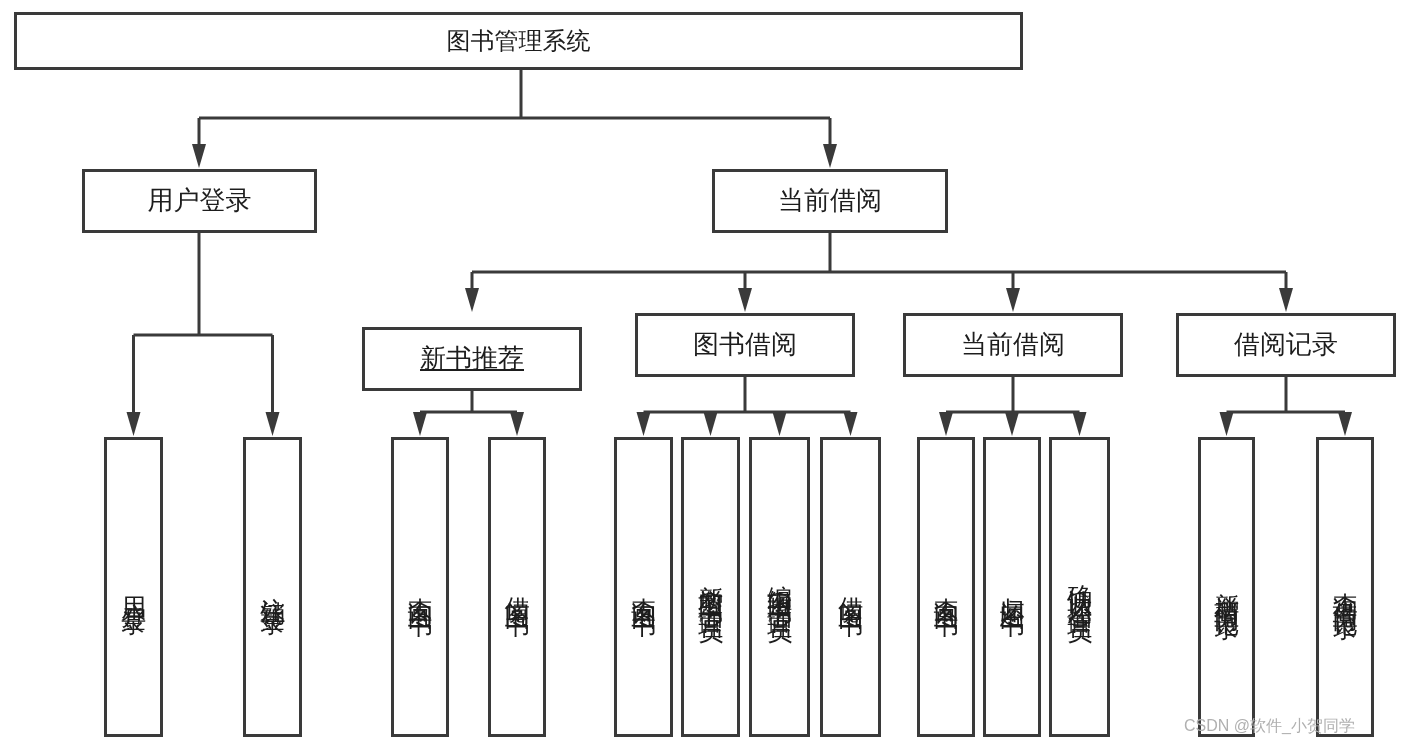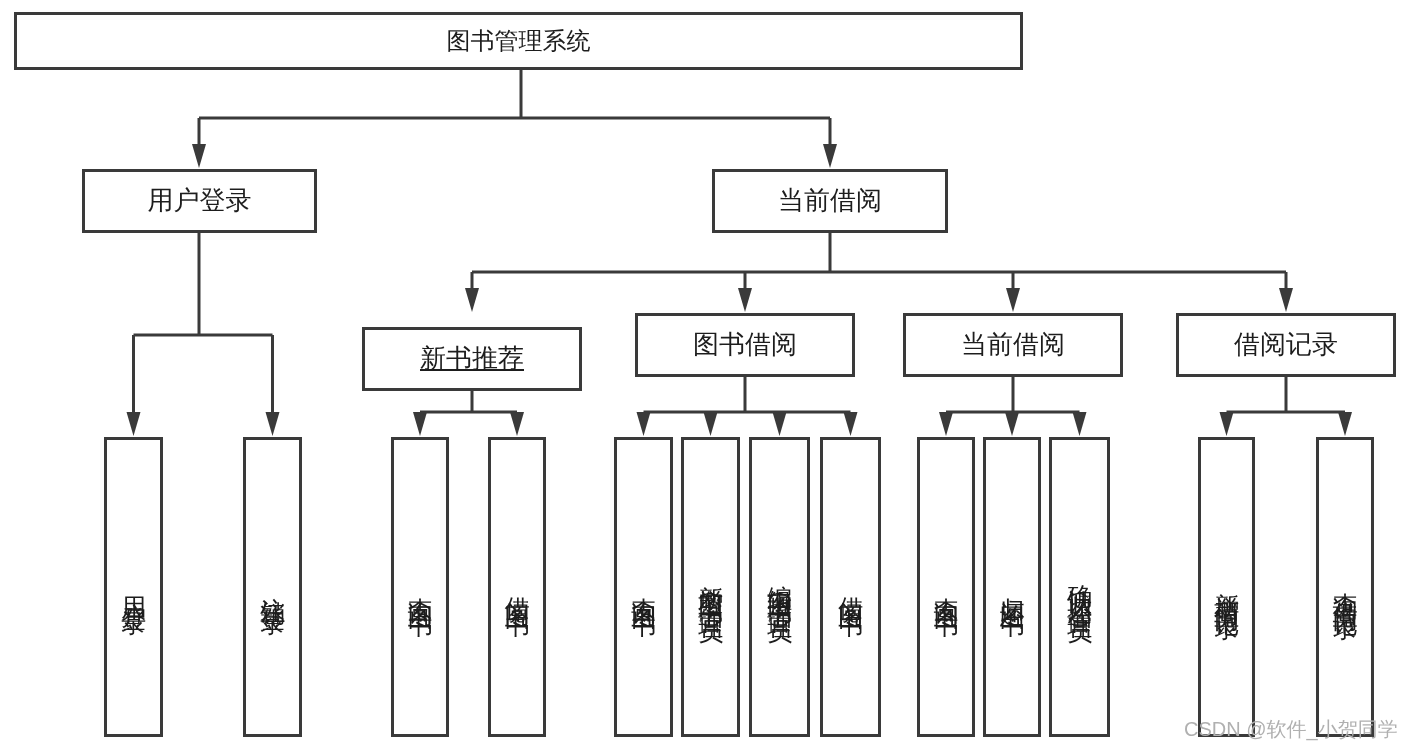--- a/index.html
+++ b/index.html
@@ -14,21 +14,21 @@
     color:#1d1d1d;text-align:center;line-height:1.2;
   }
   .root-node{font-size:24px;}
   .h-node{font-size:26px;}
   .leaf .vtext{
     writing-mode:vertical-rl;text-orientation:mixed;
     font-size:25px;letter-spacing:5px;line-height:1.1;color:#1d1d1d;
   }
   .watermark{
     position:absolute;left:1184px;top:716px;width:221px;
-    font-size:20px;color:#b0b0b0;white-space:nowrap;z-index:10;
+    font-size:16px;color:#b0b0b0;white-space:nowrap;z-index:10;
     font-family:"Liberation Sans","DejaVu Sans",sans-serif;
   }
 </style>
 </head>
 <body>
 
 <div id="stage">
 
   <svg id="wires" viewBox="0 0 1405 747" xmlns="http://www.w3.org/2000/svg">
     <g stroke="#3a3a3a" stroke-width="3" fill="none">

